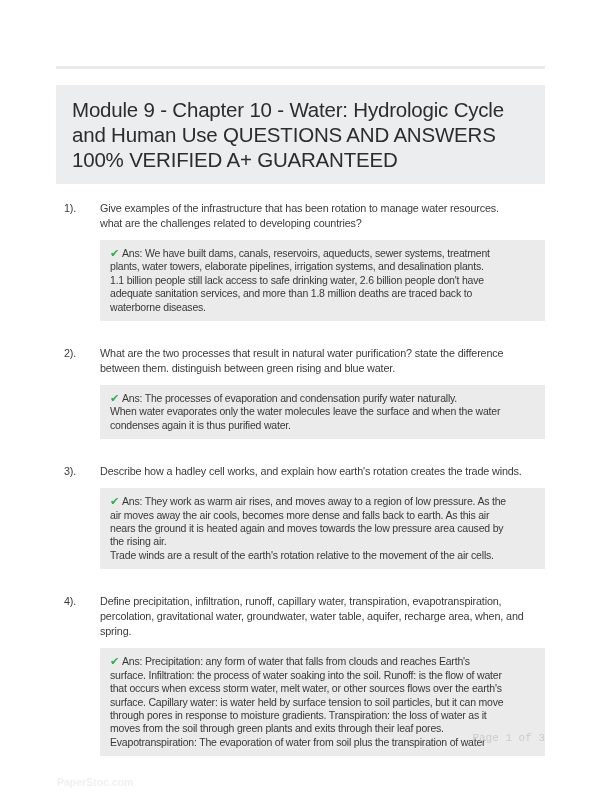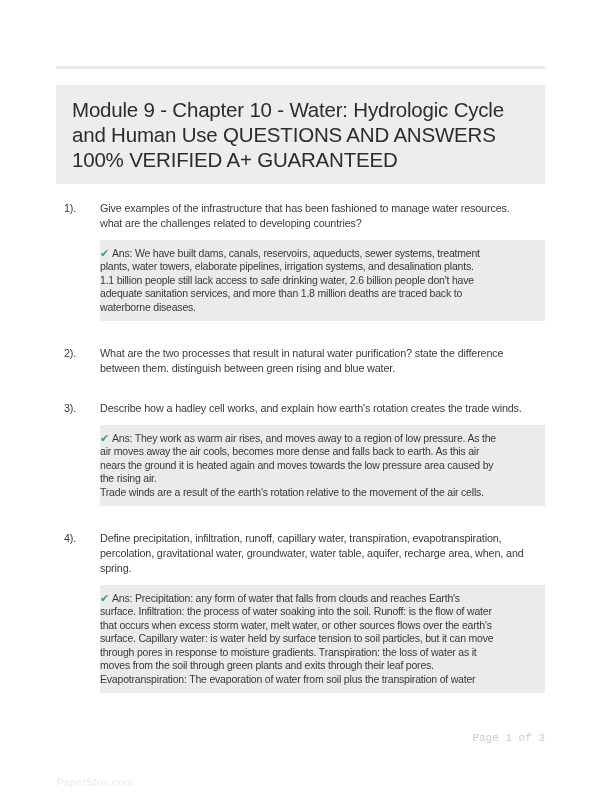--- a/index.html
+++ b/index.html
@@ -38,21 +38,21 @@
   }
   .q-num {
     flex: 0 0 36px; margin-left: 8px;
   }
   .q-text {
     flex: 1; white-space: pre-line;
   }
   .answer-box {
     margin-left: 44px; margin-top: 9px;
     background: #ebebeb;
-    padding: 7px 0;
+    padding: 7px 10px;
     font-size: 10.5px; line-height: 13.4px; color: #383838;
     letter-spacing: -0.2px;
   }
   .check {
     color: #34a853; font-weight: 700; font-size: 11px;
     margin-right: 3px;
   }
   .a-text { white-space: pre-line; }
   .footer-watermark {
     position: absolute; left: 57px; top: 764px;
@@ -75,37 +75,42 @@
 
     <div class="title-box">
       <h1>Module 9 - Chapter 10 - Water: Hydrologic Cycle
 and Human Use QUESTIONS AND ANSWERS
 100% VERIFIED A+ GUARANTEED</h1>
     </div>
 
     <section class="qa-item">
       <div class="q-row">
         <span class="q-num">1).</span>
-        <p class="q-text">Give examples of the infrastructure that has been fashioned to manage water resources.
+        <p class="q-text">Give examples of the infrastructure that has been rotation to manage water resources.
 what are the challenges related to developing countries?</p>
       </div>
       <div class="answer-box">
         <span class="check">✔</span><span class="a-text">Ans: We have built dams, canals, reservoirs, aqueducts, sewer systems, treatment
 plants, water towers, elaborate pipelines, irrigation systems, and desalination plants.
 1.1 billion people still lack access to safe drinking water, 2.6 billion people don't have
 adequate sanitation services, and more than 1.8 million deaths are traced back to
 waterborne diseases.</span>
       </div>
     </section>
 
     <section class="qa-item">
       <div class="q-row">
         <span class="q-num">2).</span>
         <p class="q-text">What are the two processes that result in natural water purification? state the difference
 between them. distinguish between green rising and blue water.</p>
+      </div>
+      <div class="answer-box">
+        <span class="check">✔</span><span class="a-text">Ans: The processes of evaporation and condensation purify water naturally.
+When water evaporates only the water molecules leave the surface and when the water
+condenses again it is thus purified water.</span>
       </div>
     </section>
 
     <section class="qa-item">
       <div class="q-row">
         <span class="q-num">3).</span>
         <p class="q-text">Describe how a hadley cell works, and explain how earth's rotation creates the trade winds.</p>
       </div>
       <div class="answer-box">
         <span class="check">✔</span><span class="a-text">Ans: They work as warm air rises, and moves away to a region of low pressure. As the

